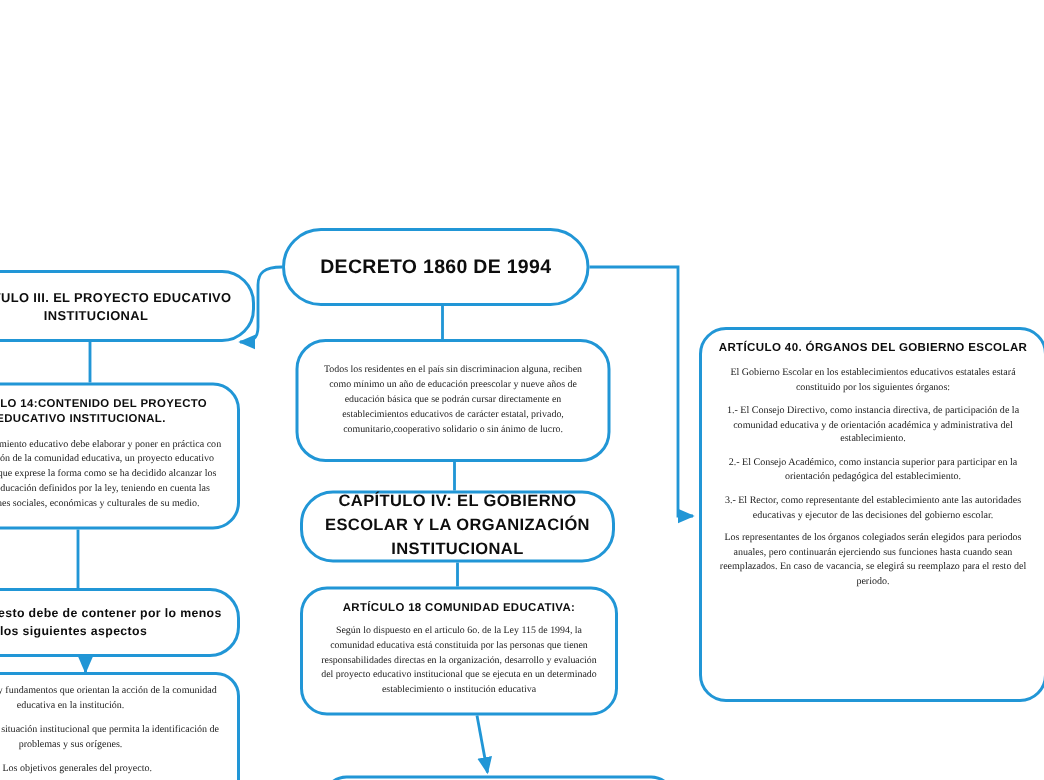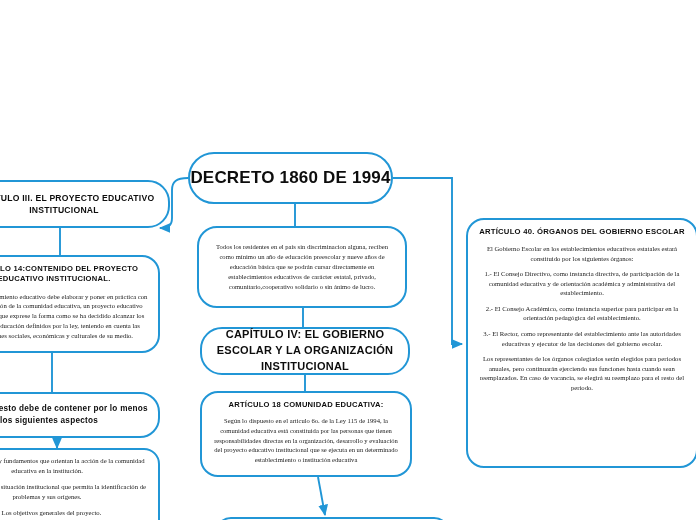--- a/index.html
+++ b/index.html
@@ -38,21 +38,21 @@
   }
   .node .body p{margin:0 0 6px 0;}
   .node .body p:last-child{margin-bottom:0;}
 
   
   #n-main{
     left:188px;top:152px;width:205px;height:52px;
     border-width:2px;border-radius:26px;
     display:flex;align-items:center;justify-content:center;
   }
-  #n-main .hdr{font-size:17px;letter-spacing:.2px;line-height:1.22;}
+  #n-main .hdr{font-size:13px;letter-spacing:.2px;line-height:1.22;}
 
   #n-residentes{
     left:197px;top:226px;width:210px;height:82px;
     border-radius:20px;
     display:flex;align-items:center;justify-content:center;
     padding:4px 10px;
   }
   #n-residentes .body{font-size:6.6px;line-height:1.5;}
 
   #n-capiv{

